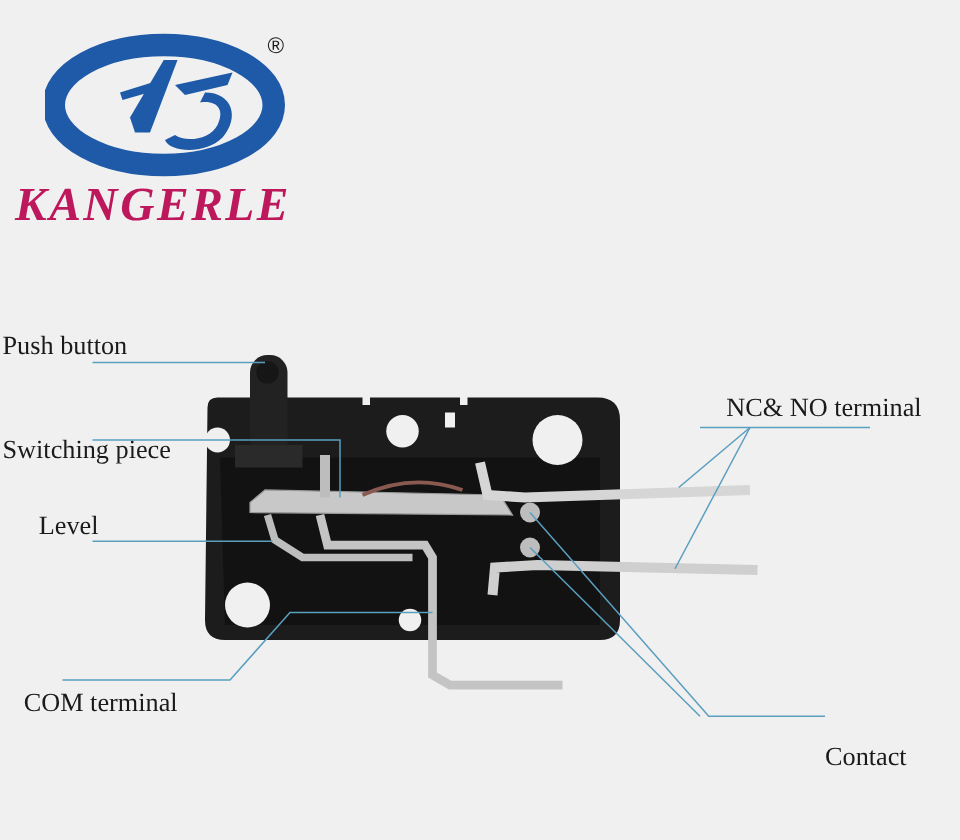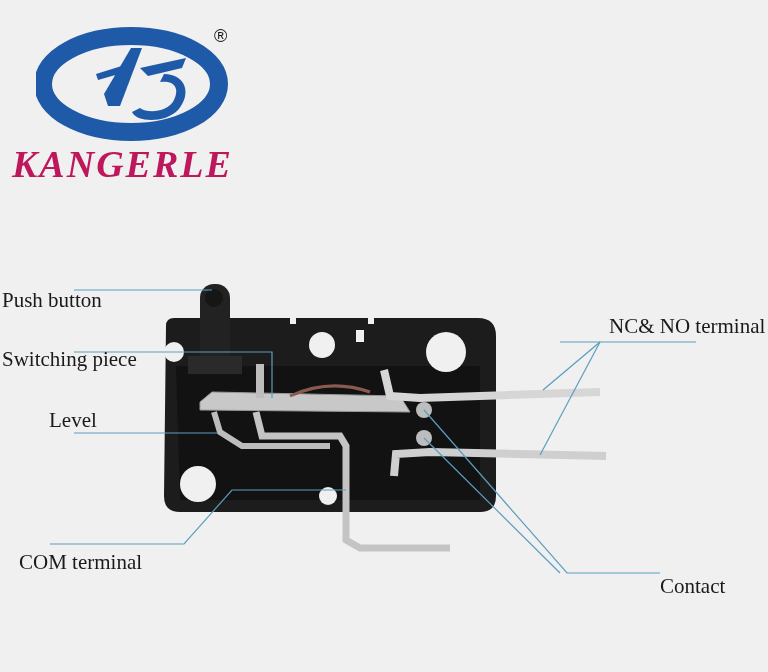--- a/index.html
+++ b/index.html
@@ -81,18 +81,18 @@
     <polyline points="74,433 218,433"></polyline>
     <polyline points="50,544 184,544 232,490 346,490"></polyline>
     <polyline points="560,342 696,342"></polyline>
     <polyline points="600,342 543,390"></polyline>
     <polyline points="600,342 540,455"></polyline>
     <polyline points="424,410 567,573 660,573"></polyline>
     <polyline points="424,438 560,573"></polyline>
   </g>
 </svg>
 
-<div class="abs label" style="left:2px; top:264px;margin-top:24px;">Push button</div>
+<div class="abs label" style="left:2px; top:264px;">Push button</div>
 <div class="abs label" style="left:2px; top:327px;margin-top:20px;">Switching piece</div>
-<div class="abs label" style="left:49px; top:408px;">Level</div>
+<div class="abs label" style="left:31px; top:408px;">Level</div>
 <div class="abs label" style="left:19px; top:550px;">COM terminal</div>
-<div class="abs label" style="left:609px; top:314px;">NC&amp; NO terminal</div>
-<div class="abs label" style="left:660px; top:574px;">Contact</div>
+<div class="abs label" style="left:581px; top:314px;">NC&amp; NO terminal</div>
+<div class="abs label" style="left:660px; top:593px;">Contact</div>
 
 </body></html>

